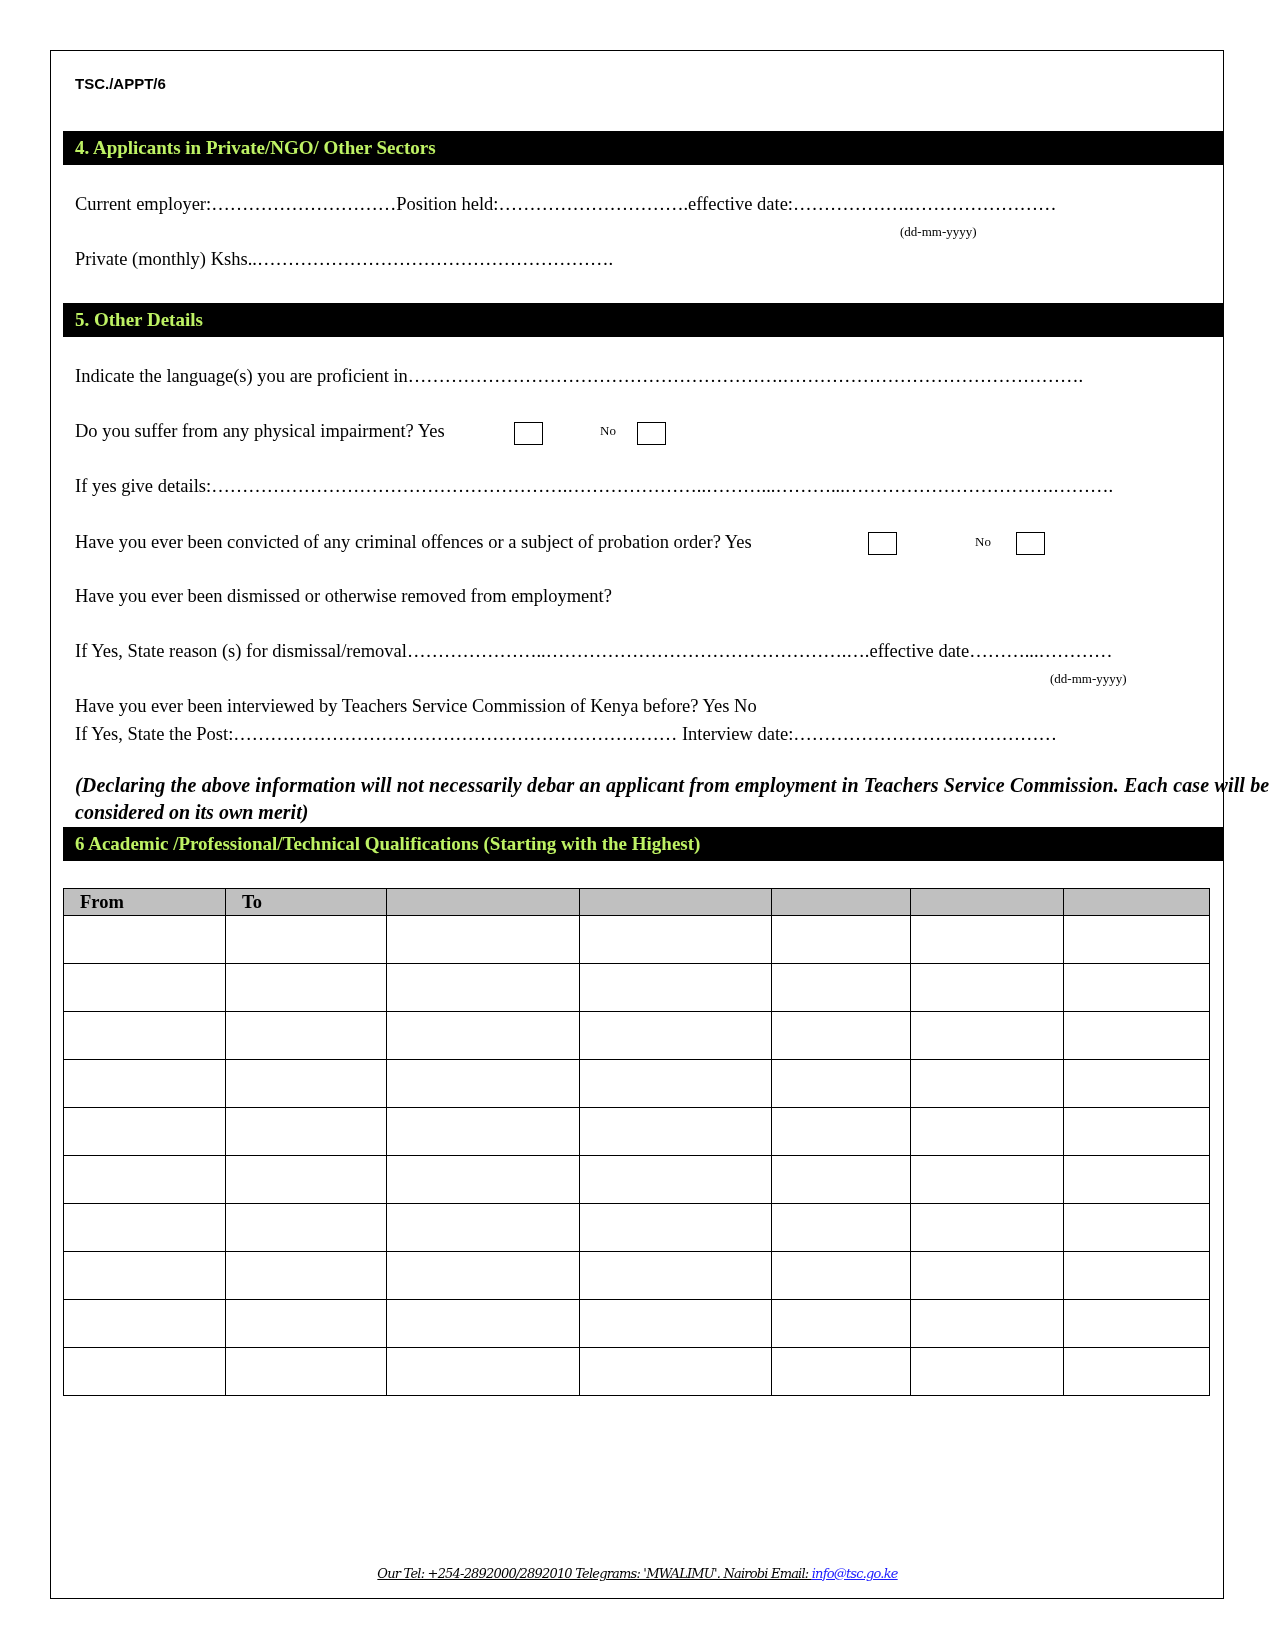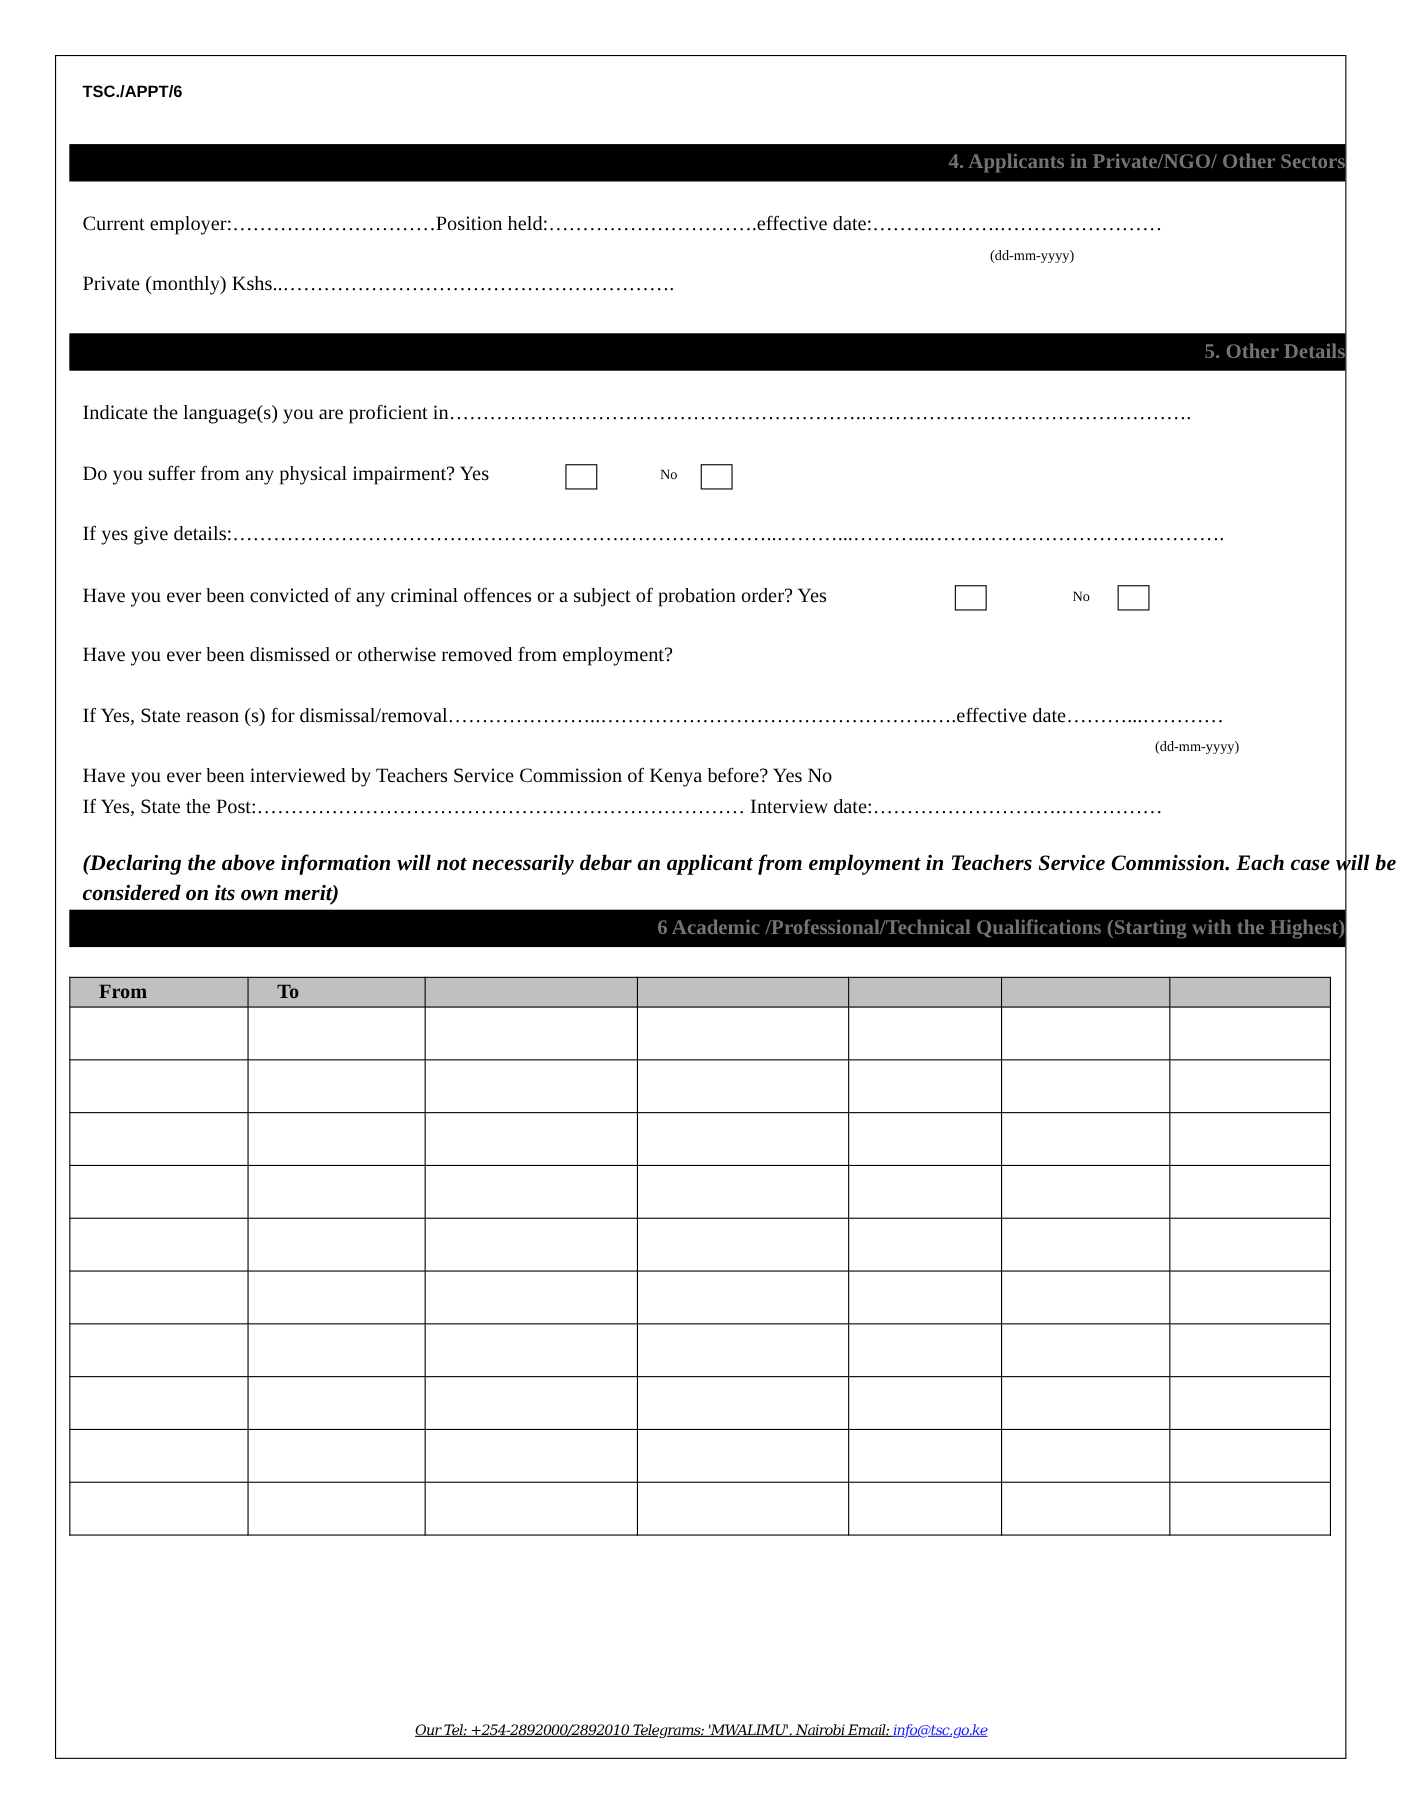--- a/index.html
+++ b/index.html
@@ -4,35 +4,35 @@
 <style>
   html, body { margin:0; padding:0; background:#ffffff; }
   body { width:1275px; height:1650px; position:relative; overflow:hidden;
          font-family:"Liberation Serif", "DejaVu Serif", serif; color:#000; }
   .page-border { position:absolute; left:50px; top:50px; width:1174px; height:1549px;
                  border:1.5px solid #000; box-sizing:border-box; }
   .abs { position:absolute; white-space:nowrap; }
   .form-code { left:75px; top:75px; font-family:"Liberation Sans", "DejaVu Sans", sans-serif;
                font-weight:bold; font-size:15px; }
   .section-bar { position:absolute; left:63px; width:1160px; height:34px; background:#000;
-                 color:#737373; font-weight:bold; font-size:19px; line-height:34px;
-                 padding-left:12px; box-sizing:border-box;text-align:right; }
+                 color:#bef264; font-weight:bold; font-size:19px; line-height:34px;
+                 padding-left:12px; box-sizing:border-box; }
   .line { position:absolute; left:75px; font-size:18.5px; line-height:22px; white-space:nowrap; }
   .fmt { position:absolute; font-size:13px; line-height:22px; white-space:nowrap; }
   .checkbox { position:absolute; width:29px; height:23px; border:1.8px solid #000;
               box-sizing:border-box; background:#fff; cursor:pointer; }
   .note { position:absolute; left:75px; width:1135px; font-size:20px; font-style:italic;
           font-weight:bold; line-height:27px; text-align:justify; }
   table.qual { position:absolute; left:63px; top:888px; width:1146px; border-collapse:collapse;
                table-layout:fixed; }
   table.qual td { border:1.5px solid #000; padding:0; vertical-align:top; font-size:18.5px; }
   table.qual tr.h1 td { background:#c0c0c0; height:109px; font-weight:bold; line-height:27px;
                         padding:2px 10px 0 10px; }
   table.qual tr.h2 td { background:#c0c0c0; height:26px; font-weight:bold; line-height:26px;
-                        padding:0 26px; }
+                        padding:0 16px; }
   table.qual tr.row td { height:47px; background:#fff; }
   .just { text-align:justify; text-align-last:left; }
   .footer { position:absolute; left:0; width:1275px; top:1566px; text-align:center;
             font-family:"DejaVu Serif", serif; font-style:italic; font-size:13px;
             letter-spacing:-0.8px; }
   .footer .txt { text-decoration:underline; }
   .footer a { color:#1a1aff; text-decoration:underline; }
 </style>
 </head>
 <body>

